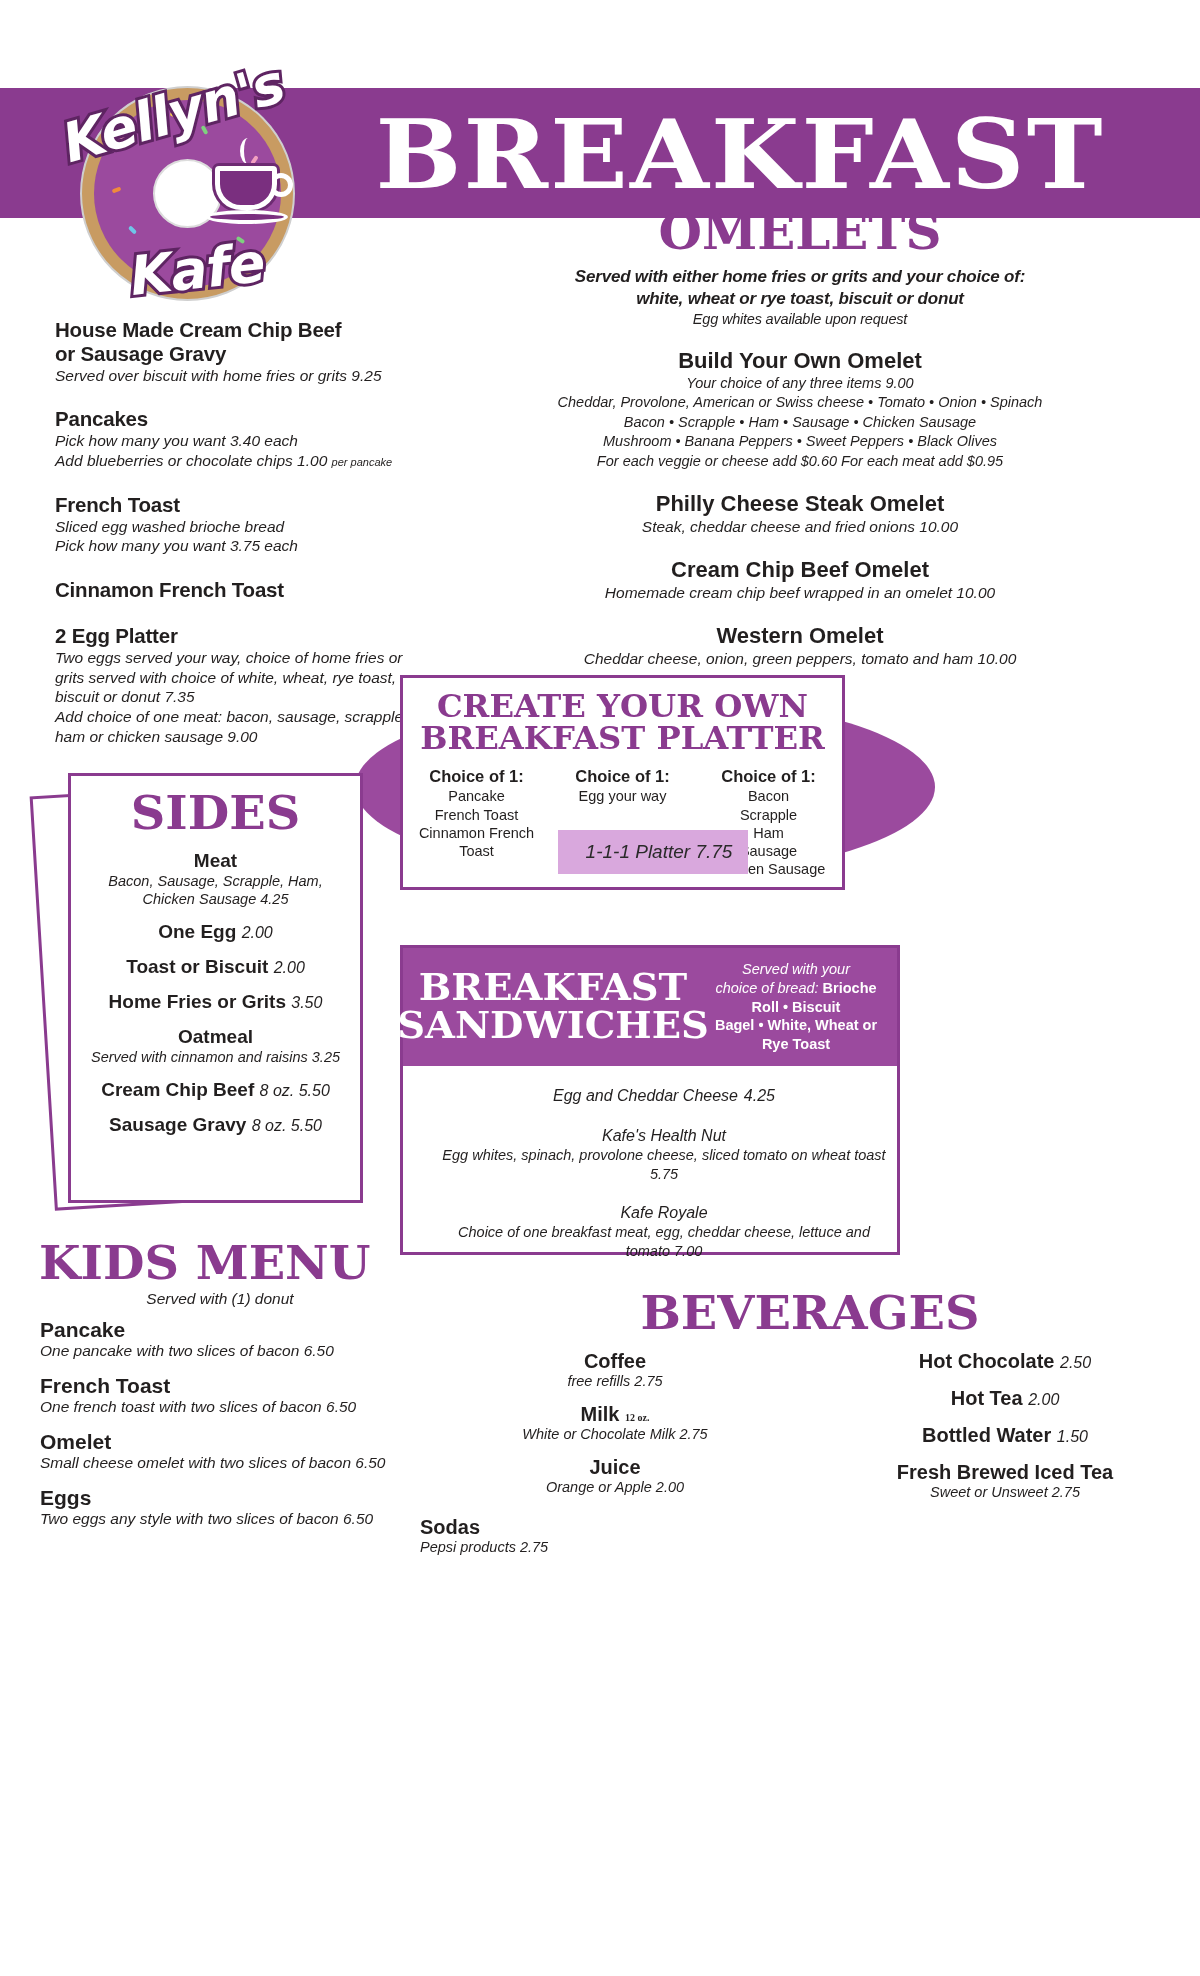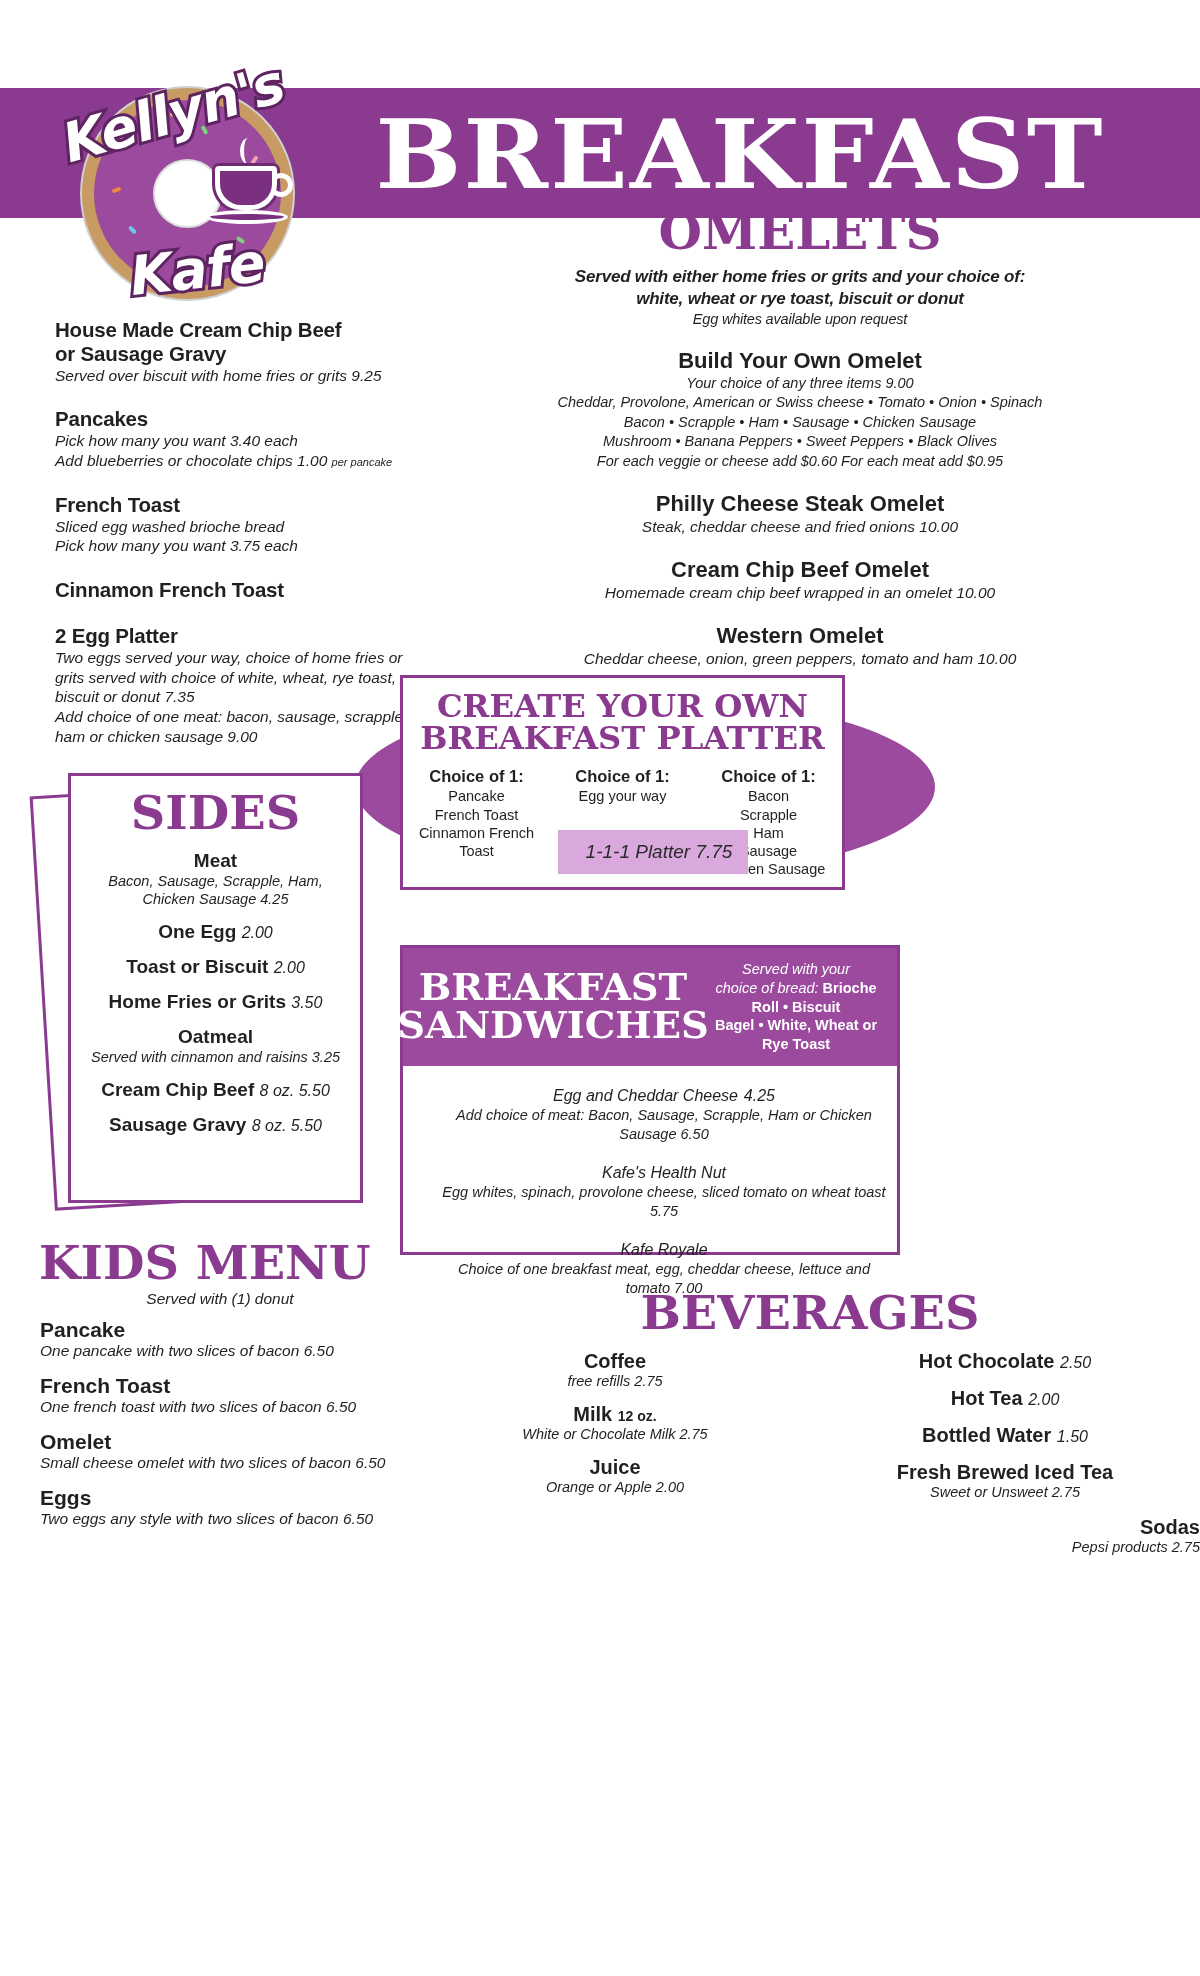--- a/index.html
+++ b/index.html
@@ -163,24 +163,24 @@
   .kids .k .n{ font-weight:700; font-size:21px; }
   .kids .k .d{ font-style:italic; font-size:15.5px; }
 
   
   .bev{ position:absolute; left:420px; top:1290px; width:780px; }
   .bev h2{ margin:0; font-size:46px; text-align:center; }
   .bev-cols{ display:flex; margin-top:14px; }
   .bev-cols .c{ flex:1; text-align:center; }
   .bev .b{ margin-bottom:14px; }
   .bev .b .n{ font-weight:700; font-size:20px; }
-  .bev .b .n span.u{ font-weight:700; font-size:14px; }
+  .bev .b .n span.u{ font-weight:700; font-size:10px;font-family:Liberation Serif, serif; }
   .bev .b .n span.p{ font-weight:400; font-style:italic; font-size:16px; }
   .bev .b .d{ font-style:italic; font-size:14.5px; }
-  .bev-sodas{ text-align:right; margin-top:2px; }
+  .bev-sodas{ text-align:left; margin-top:2px; }
 </style>
 </head>
 <body>
 
 <div class="header-band"></div>
 
 <div class="logo">
   <div class="donut"></div>
   <div class="icing"></div>
   <div class="sprinkle" style="left:70px;top:80px;background:#f2a0c0;transform:rotate(25deg);"></div>
@@ -323,21 +323,20 @@
       <span>SANDWICHES</span>
     </h2>
     <div class="sub">
       <i>Served with your<br>choice of bread:</i>
       <b>Brioche Roll • Biscuit<br>Bagel • White, Wheat or<br>Rye Toast</b>
     </div>
   </div>
   <div class="sand-body">
     <div class="sand">
       <div class="n"><span>Egg and Cheddar Cheese</span> <span>4.25</span></div>
-      <div class="d">Add choice of meat: Bacon, Sausage, Scrapple, Ham or Chicken Sausage  6.50</div>
     </div>
     <div class="sand">
       <div class="n"><span>Kafe's Health Nut</span></div>
       <div class="d">Egg whites, spinach, provolone cheese, sliced tomato on wheat toast  5.75</div>
     </div>
     <div class="sand">
       <div class="n"><span>Kafe Royale</span></div>
       <div class="d">Choice of one breakfast meat, egg, cheddar cheese, lettuce and tomato  7.00</div>
     </div>
   </div>

